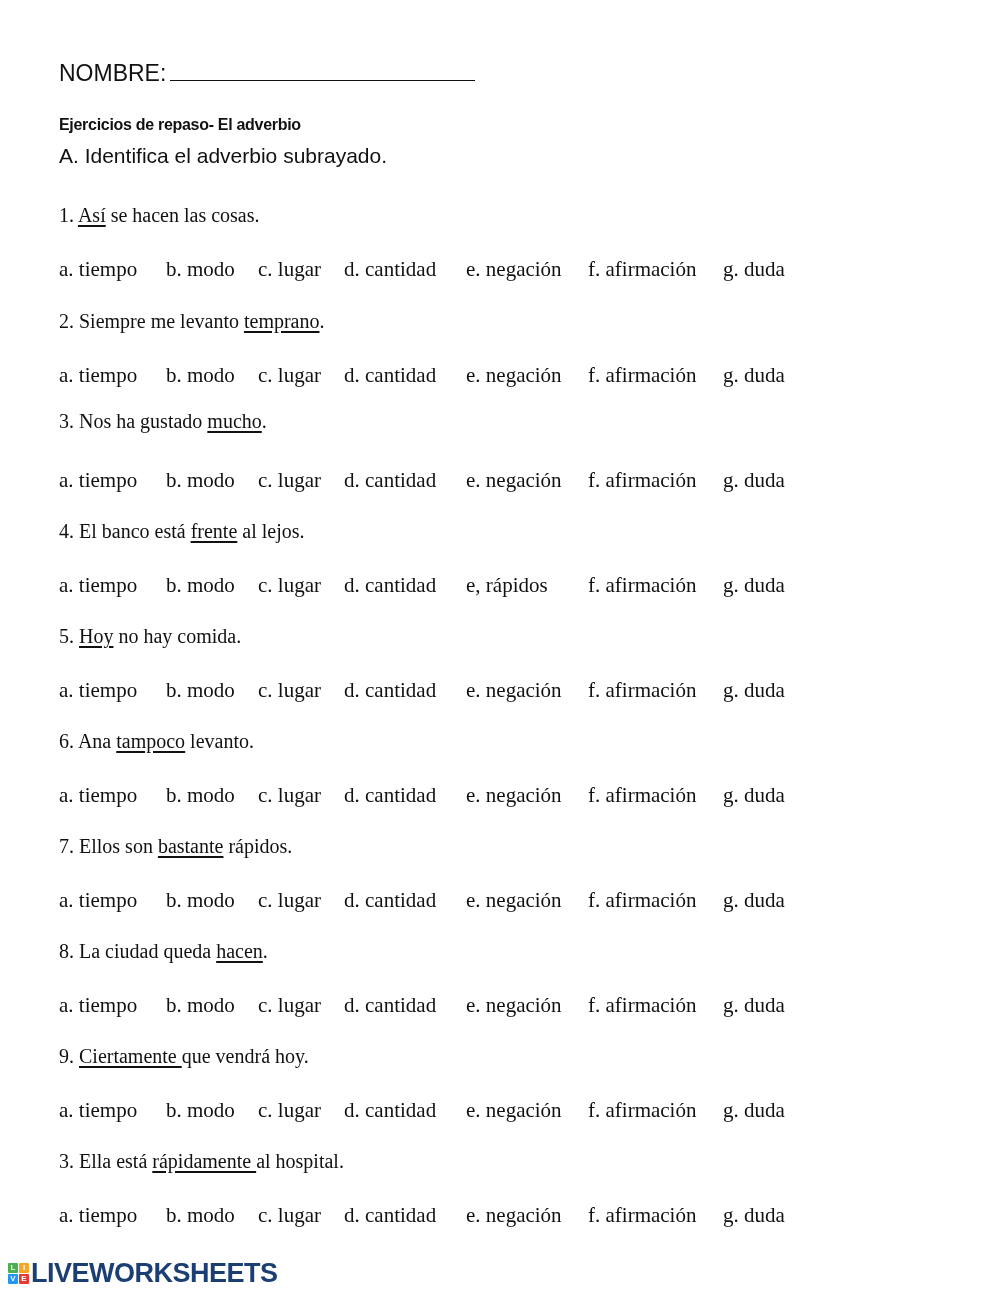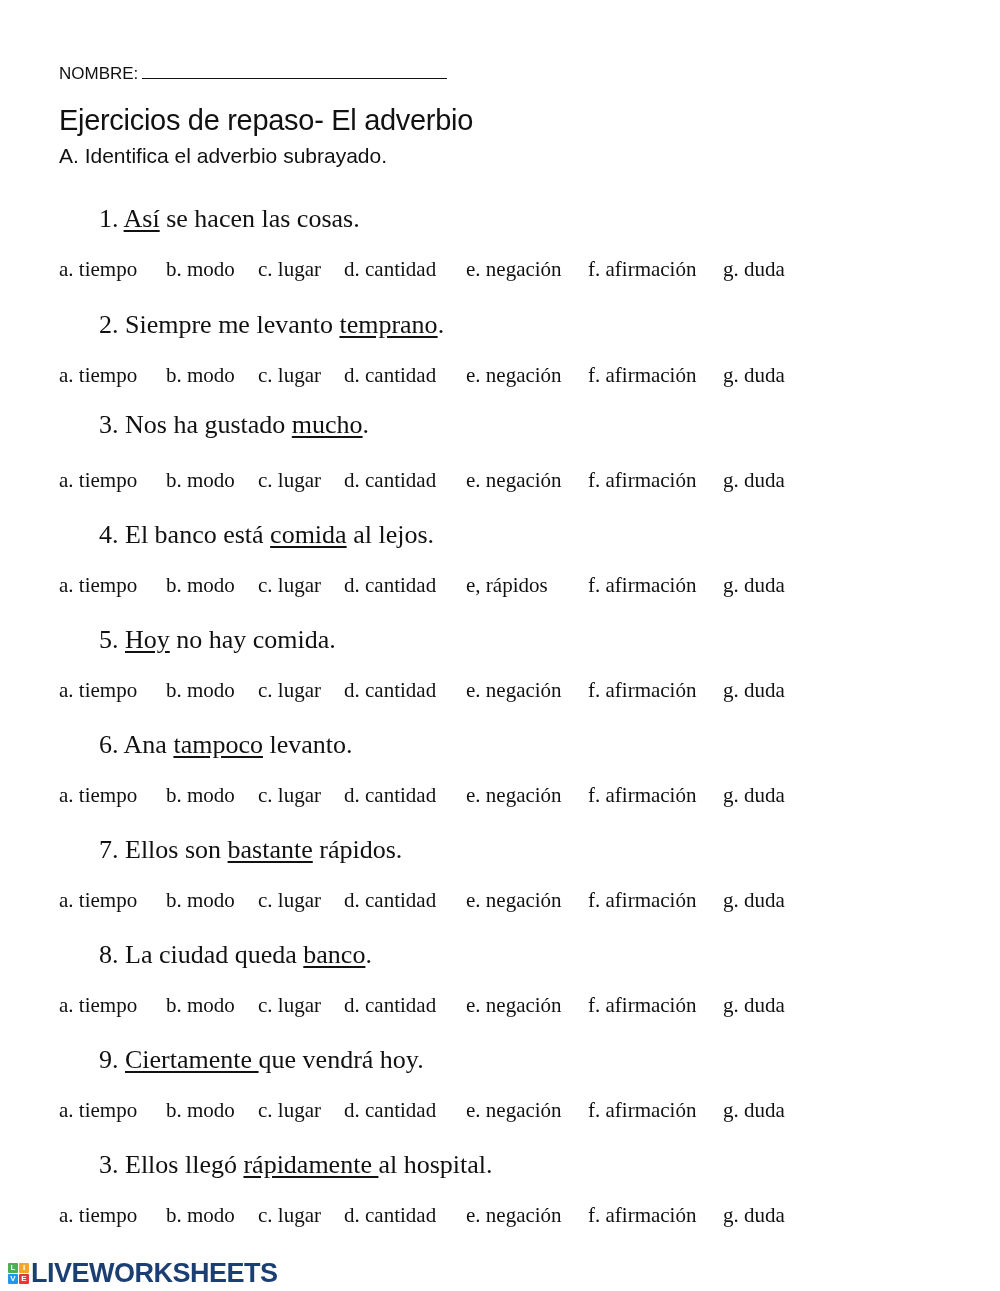--- a/index.html
+++ b/index.html
@@ -1,21 +1,21 @@
 <!DOCTYPE html>
 <html><head>
 <meta charset="utf-8">
 <style>
   html, body { margin:0; padding:0; background:#ffffff; }
   body { width:1000px; height:1291px; position:relative; overflow:hidden; color:#111; }
-  .nombre { position:absolute; left:59px; top:60px; font-family:"Liberation Sans", sans-serif; font-size:17px;text-align:right; }
+  .nombre { position:absolute; left:59px; top:60px; font-family:"Liberation Sans", sans-serif; font-size:23px;text-align:right; }
   .nombre .line { display:inline-block; width:305px; border-bottom:1.5px solid #111; height:18px; vertical-align:baseline; margin-left:4px; }
-  .title { position:absolute; left:59px; top:104px; font-family:"Liberation Sans", sans-serif; font-weight:normal; font-size:29px; letter-spacing:-0.3px; }
+  .title { position:absolute; left:59px; top:116px; font-family:"Liberation Sans", sans-serif; font-weight:bold; font-size:16px; letter-spacing:-0.3px; }
   .subtitle { position:absolute; left:59px; top:144px; font-family:"Liberation Sans", sans-serif; font-size:21px; }
-  .q { position:absolute; left:59px; font-family:"Liberation Serif", serif; font-size:26px; white-space:pre;margin-left:40px; }
+  .q { position:absolute; left:59px; font-family:"Liberation Serif", serif; font-size:20px; white-space:pre; }
   .q u { text-decoration:underline; text-underline-offset:3px; }
   .opts { position:absolute; left:59px; font-family:"Liberation Serif", serif; font-size:21px; white-space:nowrap; }
   .opts span { position:absolute; top:0; }
   .logo { position:absolute; left:8px; top:1258px; display:flex; align-items:center; }
   .logo .blocks { display:grid; grid-template-columns:10px 10px; grid-template-rows:10px 10px; gap:1px; margin-right:2px; }
   .logo .blocks div { font-family:"Liberation Sans", sans-serif; font-size:8px; font-weight:bold; color:#fff; text-align:center; line-height:10px; border-radius:1px; }
   .logo .word { font-family:"Liberation Sans", sans-serif; font-weight:bold; font-size:27px; color:#1b3f73; letter-spacing:-0.5px; }
 </style>
 </head>
 <body>
@@ -50,21 +50,21 @@
     <div class="q" style="top: 410px;"><span>3.</span> <span>Nos ha gustado </span><u>mucho</u><span>.</span></div>
     <div class="opts" style="top: 468px;">
       <span style="left: 0px;">a. tiempo</span>
       <span style="left: 107px;">b. modo</span>
       <span style="left: 199px;">c. lugar</span>
       <span style="left: 285px;">d. cantidad</span>
       <span style="left: 407px;">e. negación</span>
       <span style="left: 529px;">f. afirmación</span>
       <span style="left: 664px;">g. duda</span>
     </div>
-    <div class="q" style="top: 520px;"><span>4.</span> <span>El banco está </span><u>comida</u><span> al lejos.</span></div>
+    <div class="q" style="top: 520px;"><span>4.</span> <span>El banco está </span><u>frente</u><span> al lejos.</span></div>
     <div class="opts" style="top: 573px;">
       <span style="left: 0px;">a. tiempo</span>
       <span style="left: 107px;">b. modo</span>
       <span style="left: 199px;">c. lugar</span>
       <span style="left: 285px;">d. cantidad</span>
       <span style="left: 407px;">e, rápidos</span>
       <span style="left: 529px;">f. afirmación</span>
       <span style="left: 664px;">g. duda</span>
     </div>
     <div class="q" style="top: 625px;"><span>5.</span> <span></span><u>Hoy</u><span> no hay comida.</span></div>
@@ -90,41 +90,41 @@
     <div class="q" style="top: 835px;"><span>7.</span> <span>Ellos son </span><u>bastante</u><span> rápidos.</span></div>
     <div class="opts" style="top: 888px;">
       <span style="left: 0px;">a. tiempo</span>
       <span style="left: 107px;">b. modo</span>
       <span style="left: 199px;">c. lugar</span>
       <span style="left: 285px;">d. cantidad</span>
       <span style="left: 407px;">e. negación</span>
       <span style="left: 529px;">f. afirmación</span>
       <span style="left: 664px;">g. duda</span>
     </div>
-    <div class="q" style="top: 940px;"><span>8.</span> <span>La ciudad queda </span><u>banco</u><span>.</span></div>
+    <div class="q" style="top: 940px;"><span>8.</span> <span>La ciudad queda </span><u>hacen</u><span>.</span></div>
     <div class="opts" style="top: 993px;">
       <span style="left: 0px;">a. tiempo</span>
       <span style="left: 107px;">b. modo</span>
       <span style="left: 199px;">c. lugar</span>
       <span style="left: 285px;">d. cantidad</span>
       <span style="left: 407px;">e. negación</span>
       <span style="left: 529px;">f. afirmación</span>
       <span style="left: 664px;">g. duda</span>
     </div>
     <div class="q" style="top: 1045px;"><span>9.</span> <span></span><u>Ciertamente </u><span>que vendrá hoy.</span></div>
     <div class="opts" style="top: 1098px;">
       <span style="left: 0px;">a. tiempo</span>
       <span style="left: 107px;">b. modo</span>
       <span style="left: 199px;">c. lugar</span>
       <span style="left: 285px;">d. cantidad</span>
       <span style="left: 407px;">e. negación</span>
       <span style="left: 529px;">f. afirmación</span>
       <span style="left: 664px;">g. duda</span>
     </div>
-    <div class="q" style="top: 1150px;"><span>3.</span> <span>Ellos llegó </span><u>rápidamente </u><span>al hospital.</span></div>
+    <div class="q" style="top: 1150px;"><span>3.</span> <span>Ella está </span><u>rápidamente </u><span>al hospital.</span></div>
     <div class="opts" style="top: 1203px;">
       <span style="left: 0px;">a. tiempo</span>
       <span style="left: 107px;">b. modo</span>
       <span style="left: 199px;">c. lugar</span>
       <span style="left: 285px;">d. cantidad</span>
       <span style="left: 407px;">e. negación</span>
       <span style="left: 529px;">f. afirmación</span>
       <span style="left: 664px;">g. duda</span>
     </div>
   </div>

